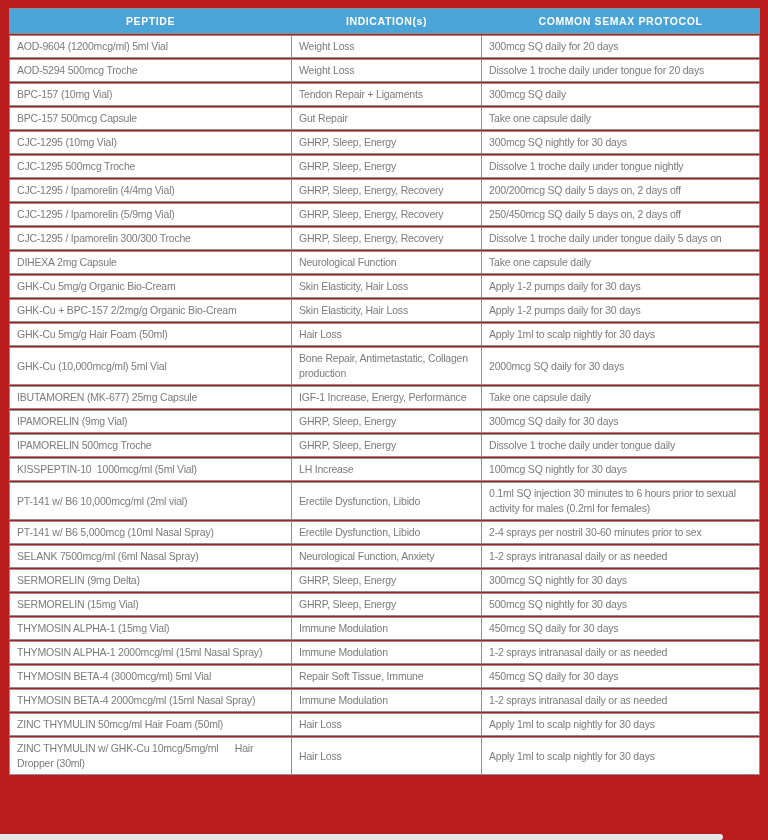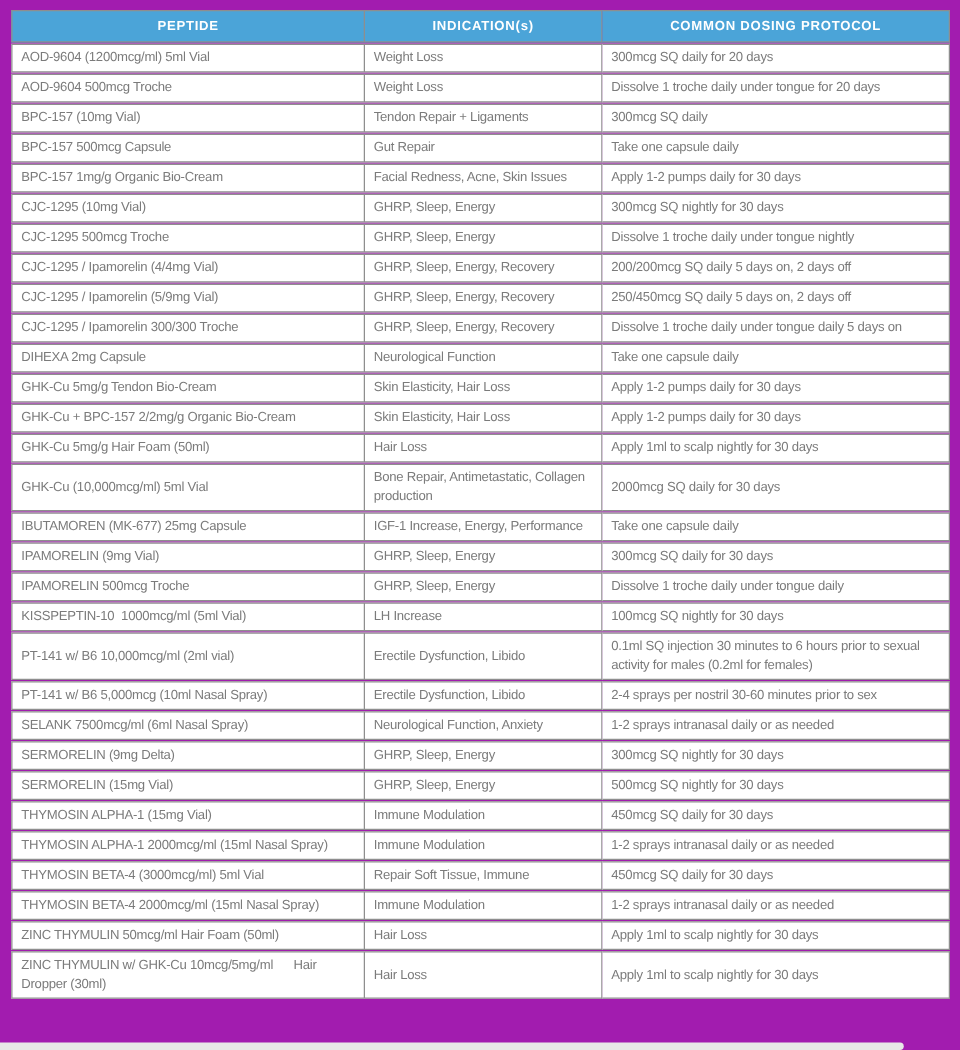--- a/index.html
+++ b/index.html
@@ -5,21 +5,21 @@
   html, body {
     margin: 0;
     padding: 0;
     background: #ffffff;
     font-family: "Liberation Sans", sans-serif;
   }
   .page {
     position: relative;
     width: 768px;
     height: 840px;
-    background: #a21caf;
+    background: #b91c1c;
     overflow: hidden;
   }
   table.dosing-table {
     border-collapse: separate;
     border-spacing: 0 1px;
     table-layout: fixed;
     width: 751px;
     margin: 7px 0 0 9px;
   }
   th {
@@ -74,50 +74,45 @@
   <table class="dosing-table">
     <colgroup>
       <col style="width:283px">
       <col style="width:190px">
       <col style="width:278px">
     </colgroup>
     <thead>
       <tr>
         <th>PEPTIDE</th>
         <th>INDICATION(s)</th>
-        <th>COMMON DOSING PROTOCOL</th>
+        <th>COMMON SEMAX PROTOCOL</th>
       </tr>
     </thead>
     <tbody>
         <tr>
           <td class="col-peptide">AOD-9604 (1200mcg/ml) 5ml Vial</td>
           <td class="col-indication">Weight Loss</td>
           <td class="col-protocol">300mcg SQ daily for 20 days</td>
         </tr>
         <tr>
-          <td class="col-peptide">AOD-9604 500mcg Troche</td>
+          <td class="col-peptide">AOD-5294 500mcg Troche</td>
           <td class="col-indication">Weight Loss</td>
           <td class="col-protocol">Dissolve 1 troche daily under tongue for 20 days</td>
         </tr>
         <tr>
           <td class="col-peptide">BPC-157 (10mg Vial)</td>
           <td class="col-indication">Tendon Repair + Ligaments</td>
           <td class="col-protocol">300mcg SQ daily</td>
         </tr>
         <tr>
           <td class="col-peptide">BPC-157 500mcg Capsule</td>
           <td class="col-indication">Gut Repair</td>
           <td class="col-protocol">Take one capsule daily</td>
         </tr>
         <tr>
-          <td class="col-peptide">BPC-157 1mg/g Organic Bio-Cream</td>
-          <td class="col-indication">Facial Redness, Acne, Skin Issues</td>
-          <td class="col-protocol">Apply 1-2 pumps daily for 30 days</td>
-        </tr>
-        <tr>
           <td class="col-peptide">CJC-1295 (10mg Vial)</td>
           <td class="col-indication">GHRP, Sleep, Energy</td>
           <td class="col-protocol">300mcg SQ nightly for 30 days</td>
         </tr>
         <tr>
           <td class="col-peptide">CJC-1295 500mcg Troche</td>
           <td class="col-indication">GHRP, Sleep, Energy</td>
           <td class="col-protocol">Dissolve 1 troche daily under tongue nightly</td>
         </tr>
         <tr>
@@ -134,21 +129,21 @@
           <td class="col-peptide">CJC-1295 / Ipamorelin 300/300 Troche</td>
           <td class="col-indication">GHRP, Sleep, Energy, Recovery</td>
           <td class="col-protocol">Dissolve 1 troche daily under tongue daily 5 days on</td>
         </tr>
         <tr>
           <td class="col-peptide">DIHEXA 2mg Capsule</td>
           <td class="col-indication">Neurological Function</td>
           <td class="col-protocol">Take one capsule daily</td>
         </tr>
         <tr>
-          <td class="col-peptide">GHK-Cu 5mg/g Tendon Bio-Cream</td>
+          <td class="col-peptide">GHK-Cu 5mg/g Organic Bio-Cream</td>
           <td class="col-indication">Skin Elasticity, Hair Loss</td>
           <td class="col-protocol">Apply 1-2 pumps daily for 30 days</td>
         </tr>
         <tr>
           <td class="col-peptide">GHK-Cu + BPC-157 2/2mg/g Organic Bio-Cream</td>
           <td class="col-indication">Skin Elasticity, Hair Loss</td>
           <td class="col-protocol">Apply 1-2 pumps daily for 30 days</td>
         </tr>
         <tr>
           <td class="col-peptide">GHK-Cu 5mg/g Hair Foam (50ml)</td>

